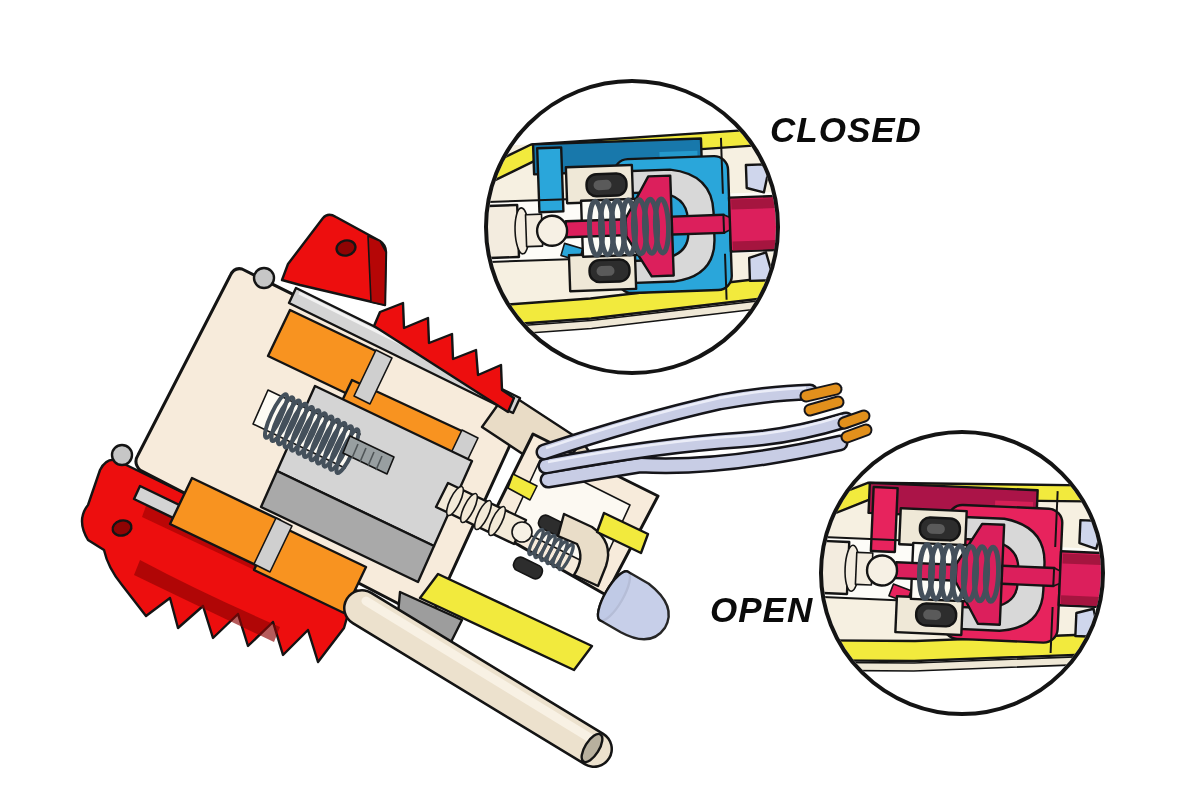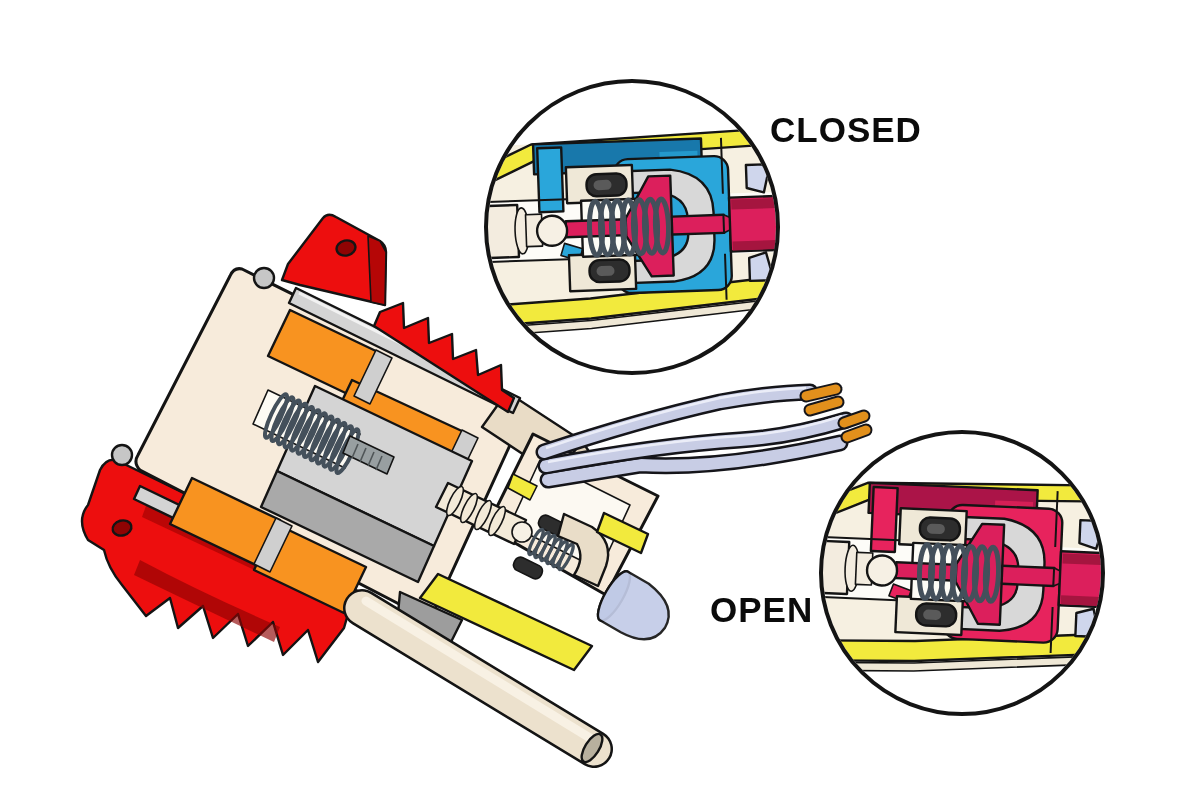--- a/index.html
+++ b/index.html
@@ -1,20 +1,20 @@
 <!DOCTYPE html>
 <html style="--c-housing_red: #ed0e0e; --c-housing_red_dark: #b50606; --c-housing_red_deep: #8f0303; --c-coil_orange: #f89320; --c-body_cream: #f7ebdb; --c-body_cream_dark: #e9dcc6; --c-metal_gray: #d4d4d4; --c-metal_gray_dark: #a9a9a9; --c-spring_gray: #44505b; --c-seal_yellow: #f2ea3d; --c-fluid_closed: #2aa6da; --c-fluid_closed_dark: #1878ab; --c-fluid_open: #e7235d; --c-fluid_open_dark: #ab1448; --c-plunger_pink: #dc1f5c; --c-plunger_pink_dark: #a5153f; --c-wire_lavender: #c8cde5; --c-wire_tip_copper: #e2901c; --c-cap_translucent: #c3cce8; --c-outline: #141414;"><head>
 <meta charset="utf-8">
 <style>
   html,body{margin:0;padding:0;}
   body{
     width:1200px;height:800px;background:#ffffff;overflow:hidden;
     font-family:"Liberation Sans", sans-serif;
   }
-  .stage{position:relative;width:1200px;height:800px;background:#ffffff;}
+  .stage{position:relative;width:1200px;height:800px;background:#ffffff;font-style:italic;}
   svg{display:block;}
   .oL{stroke:var(--c-outline);stroke-width:2.4;stroke-linejoin:round;stroke-linecap:round;}
   .oL3{stroke:var(--c-outline);stroke-width:3;stroke-linejoin:round;stroke-linecap:round;}
   .oL15{stroke:var(--c-outline);stroke-width:1.6;stroke-linejoin:round;stroke-linecap:round;}
   .springLoop{fill:none;stroke:var(--c-spring_gray);stroke-width:5;}
   .springLoopMain{fill:none;stroke:var(--c-spring_gray);stroke-width:4;}
   .springLoopSmall{fill:none;stroke:var(--c-spring_gray);stroke-width:3.2;}
   .calloutRing{fill:none;stroke:var(--c-outline);stroke-width:4;}
   .lbl{
     font-family:"Liberation Sans", sans-serif;

